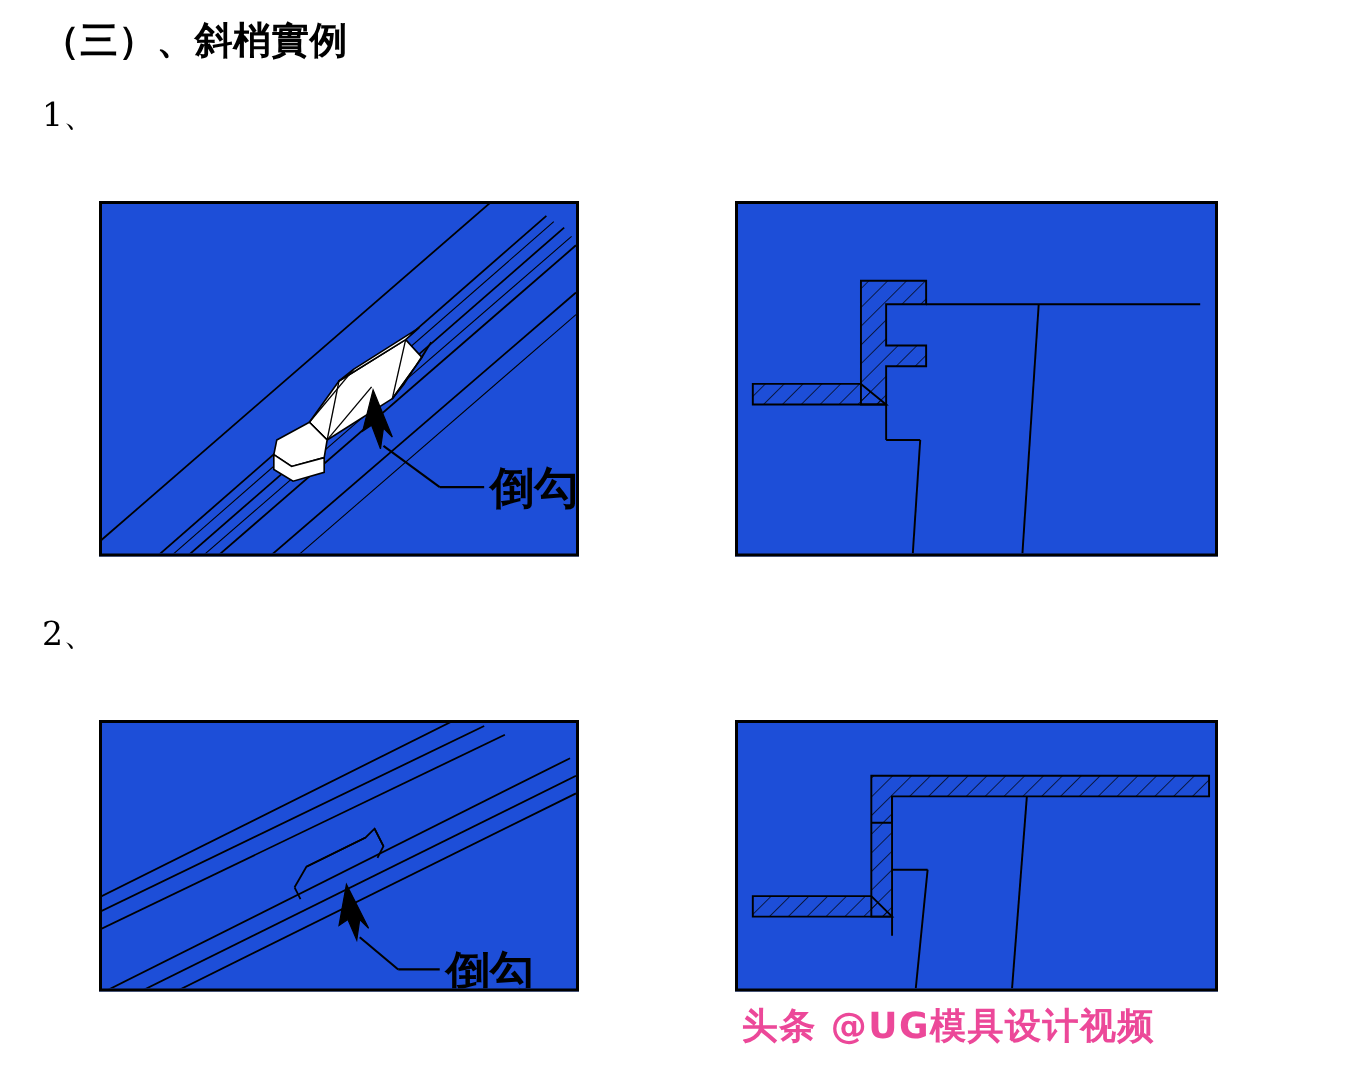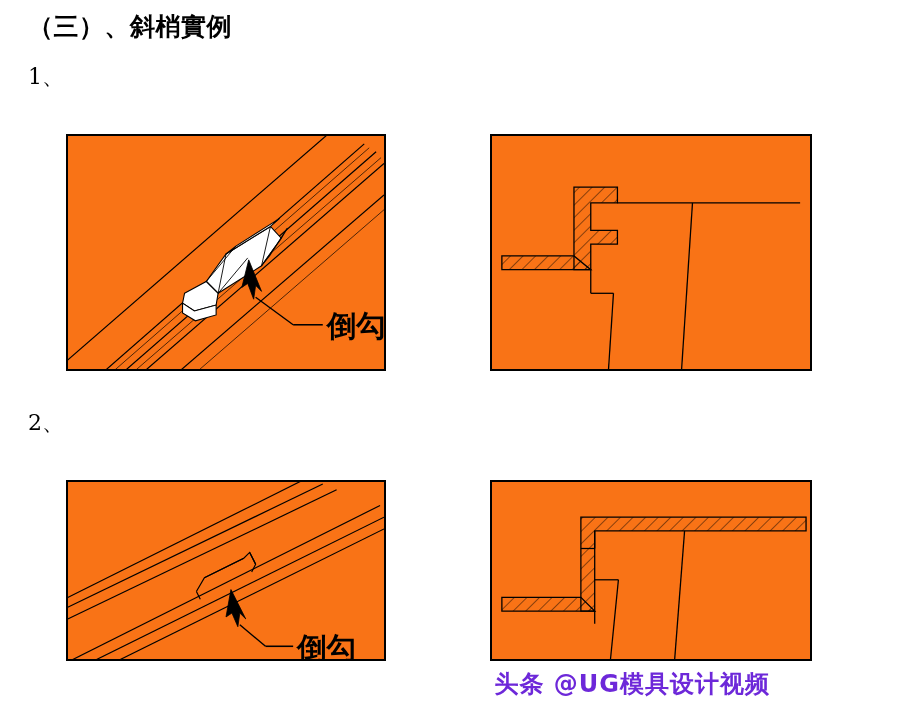--- a/index.html
+++ b/index.html
@@ -37,21 +37,21 @@
     font-size: 22px;
     font-family: "DejaVu Serif", "Liberation Serif", serif;
     white-space: nowrap;
   }
   #label-1 { left: 28px; top: 62px; }
   #label-2 { left: 28px; top: 408px; }
 
   .figure-panel {
     position: absolute;
     border: 2px solid #000000;
-    background: #f97316;
+    background: #1d4ed8;
     box-sizing: border-box;
     overflow: hidden;
   }
   #panel-1a { left: 66px;  top: 134px; width: 320px; height: 237px; }
   #panel-1b { left: 490px; top: 134px; width: 322px; height: 237px; }
   #panel-2a { left: 66px;  top: 480px; width: 320px; height: 181px; }
   #panel-2b { left: 490px; top: 480px; width: 322px; height: 181px; }
 
   .figure-panel svg {
     display: block;
@@ -61,21 +61,21 @@
   .cjk-anno {
     font-family: "DejaVu Sans", "Liberation Sans", sans-serif;
     font-weight: bold;
   }
   .watermark {
     position: absolute;
     right: 14px;
     top: 668px;
     font-size: 24px;
     font-weight: bold;
-    color: #6d28d9;
+    color: #ec4899;
     white-space: nowrap;
     font-family: "DejaVu Sans", "Liberation Sans", sans-serif;
     letter-spacing: 1px;
   }
 </style>
 </head>
 <body>
 
 <div class="page">
 

